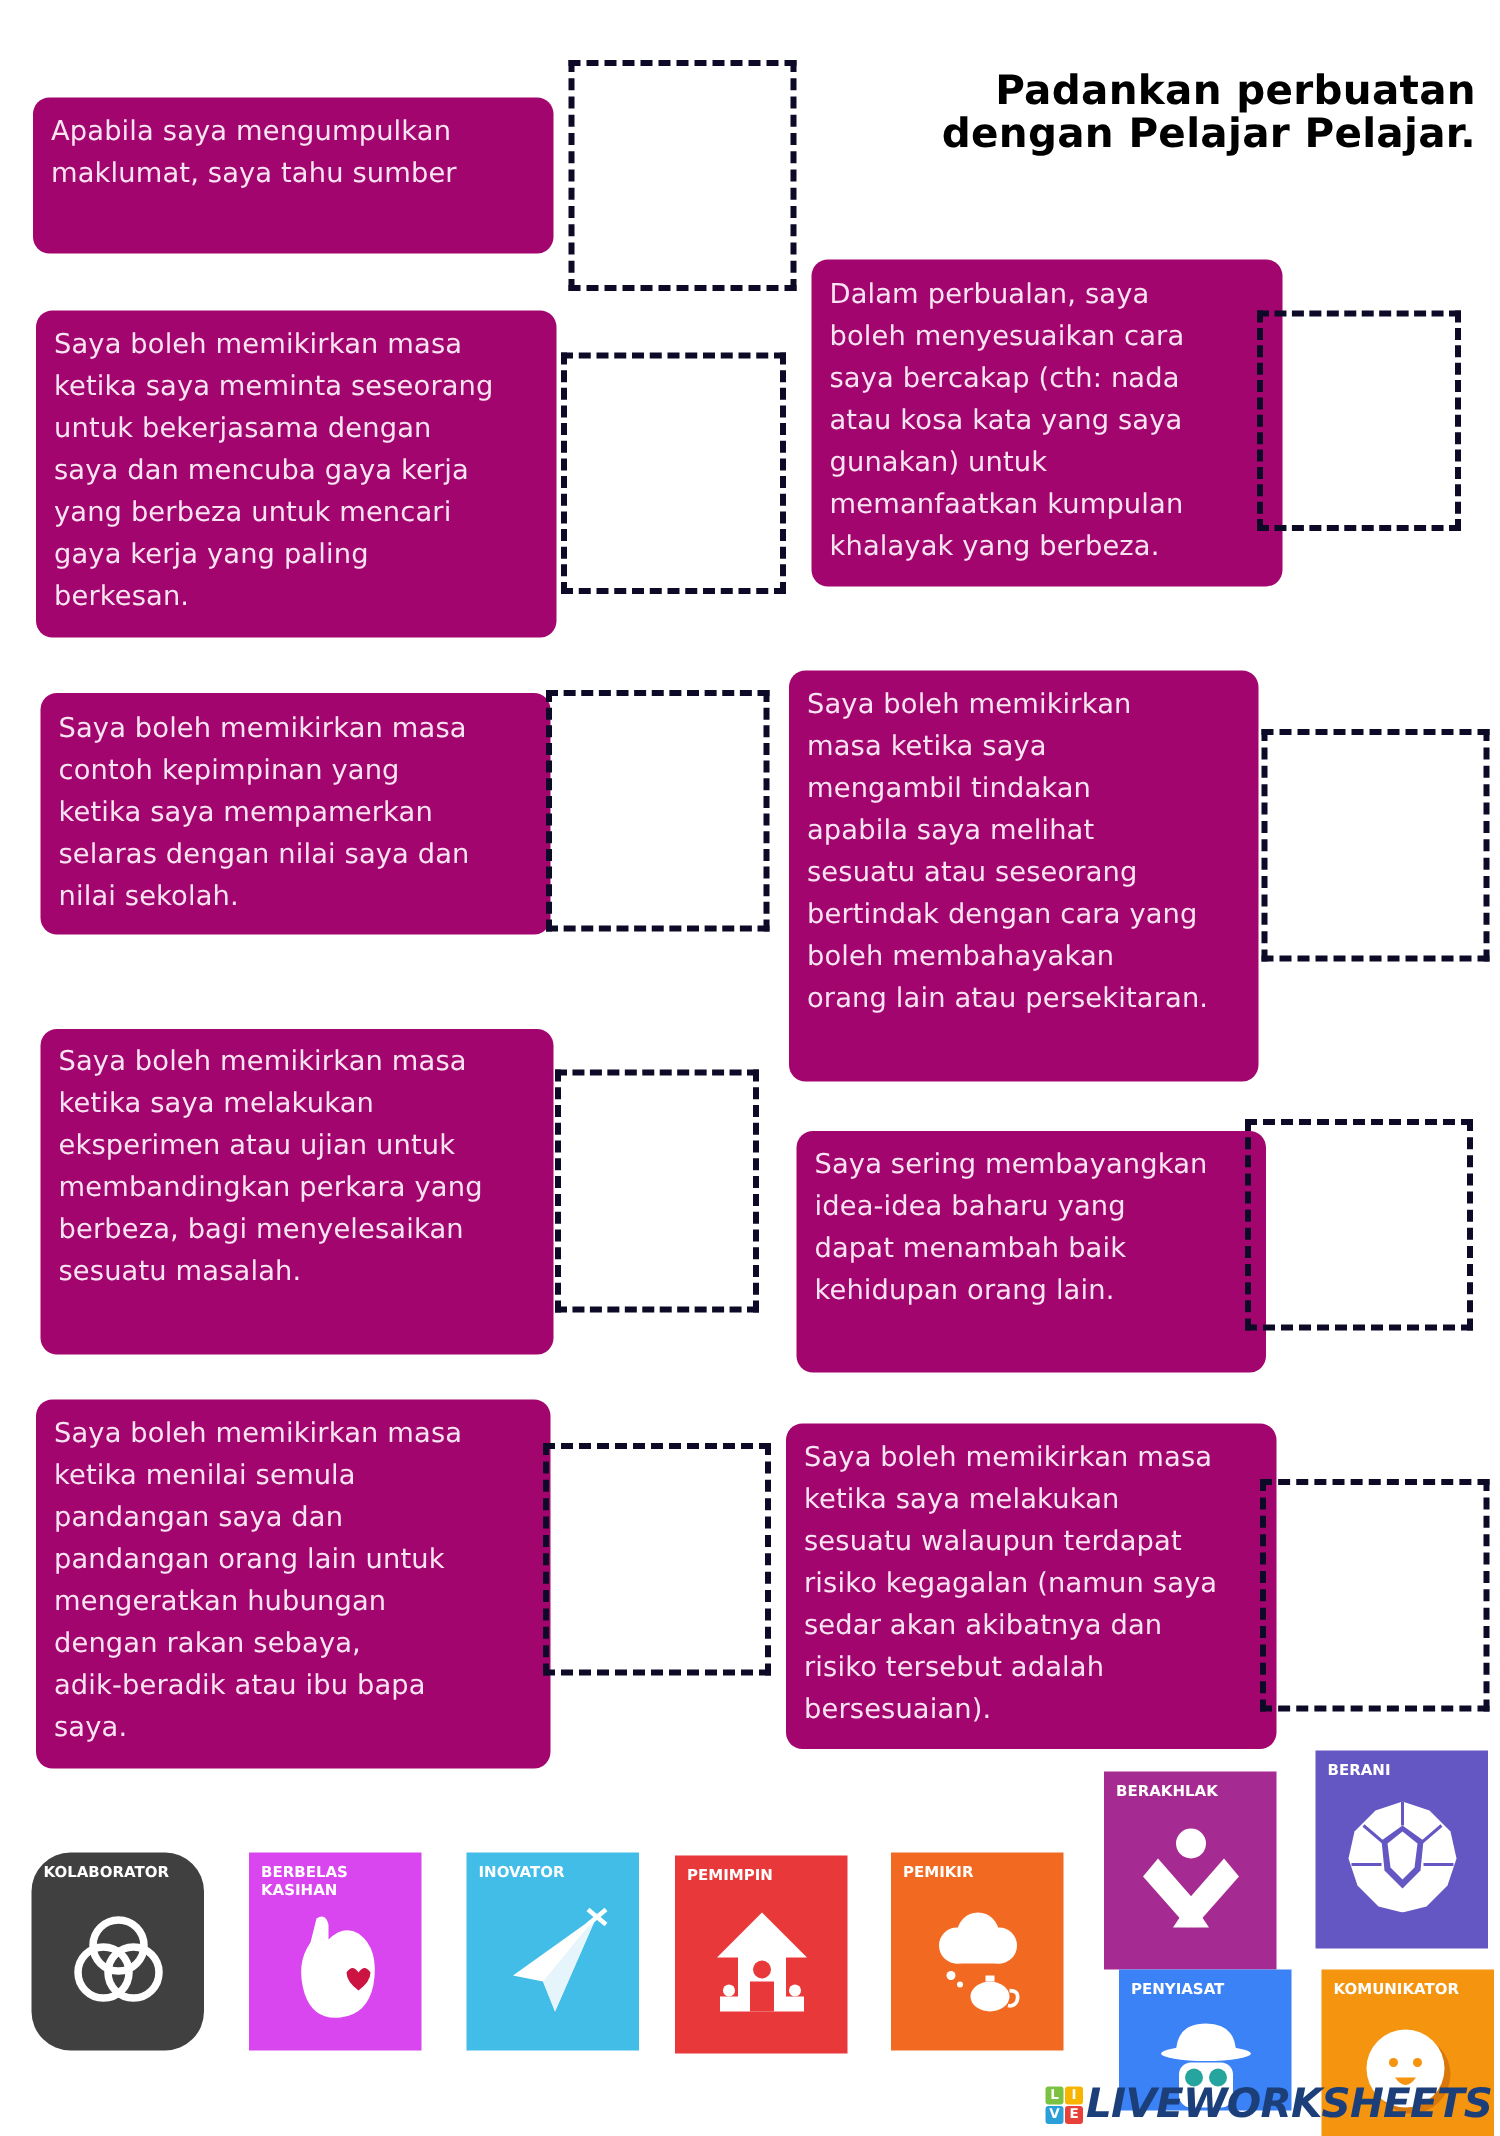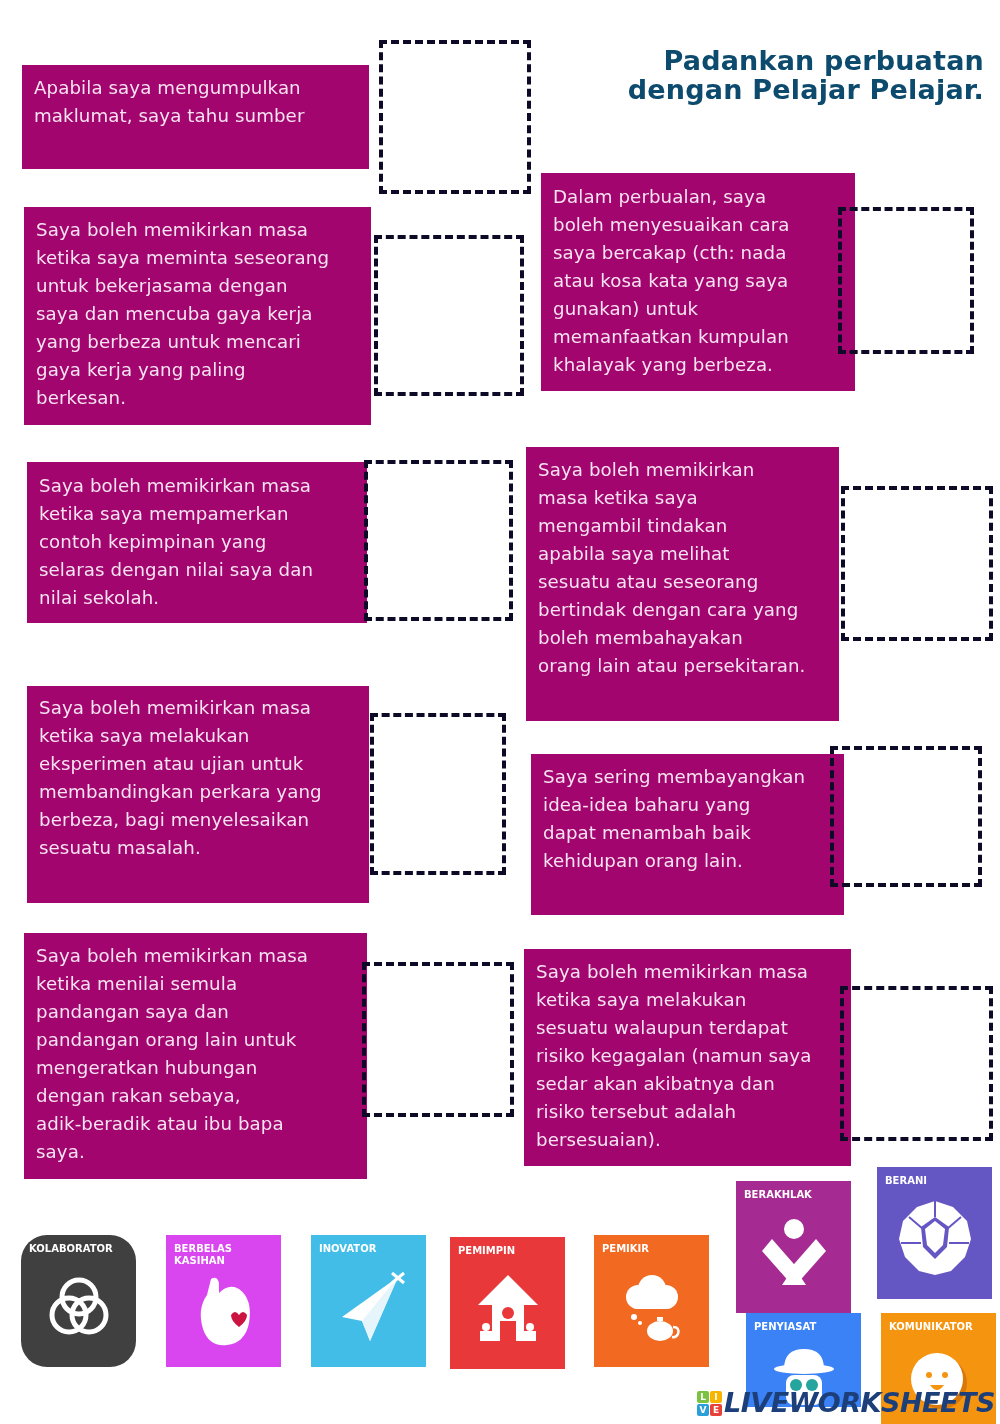--- a/index.html
+++ b/index.html
@@ -2,27 +2,27 @@
 <html><head>
 <meta charset="utf-8">
 <style>
   * { box-sizing: border-box; margin: 0; padding: 0; }
   html, body { width: 1000px; height: 1424px; background: #ffffff; overflow: hidden; }
   body { position: relative; font-family: "DejaVu Sans", sans-serif; }
 
   .title {
     position: absolute; right: 16px; top: 46px;
     text-align: right; font-weight: bold; font-size: 27px; line-height: 29px;
-    color: #0c4a6e; letter-spacing: 0.2px;
+    color: #000000; letter-spacing: 0.2px;
   }
 
   .card {
     position: absolute; background: #a3056f; color: #f7e3f1;
     font-family: "DejaVu Sans", sans-serif; font-size: 18.2px; line-height: 28px;
-    padding: 10px 12px; letter-spacing: 0.1px;
+    padding: 10px 12px; letter-spacing: 0.1px; border-radius: 11px;
   }
   .card span { display: block; white-space: pre; }
 
   .drop {
     position: absolute;
     border: 4px dashed #0c0a26;
     background: transparent;
   }
 
   .tile {
@@ -77,22 +77,22 @@
   <span>saya bercakap (cth: nada</span>
   <span>atau kosa kata yang saya</span>
   <span>gunakan) untuk</span>
   <span>memanfaatkan kumpulan</span>
   <span>khalayak yang berbeza.</span>
 </div>
 <div class="drop" style="left:838px;top:207px;width:136px;height:147px;"></div>
 
 <div class="card" style="left:27px;top:462px;width:340px;height:161px;padding-top:10px;">
   <span>Saya boleh memikirkan masa</span>
+  <span>contoh kepimpinan yang</span>
   <span>ketika saya mempamerkan</span>
-  <span>contoh kepimpinan yang</span>
   <span>selaras dengan nilai saya dan</span>
   <span>nilai sekolah.</span>
 </div>
 <div class="drop" style="left:364px;top:460px;width:149px;height:161px;"></div>
 
 <div class="card" style="left:526px;top:447px;width:313px;height:274px;padding-top:9px;">
   <span>Saya boleh memikirkan</span>
   <span>masa ketika saya</span>
   <span>mengambil tindakan</span>
   <span>apabila saya melihat</span>

